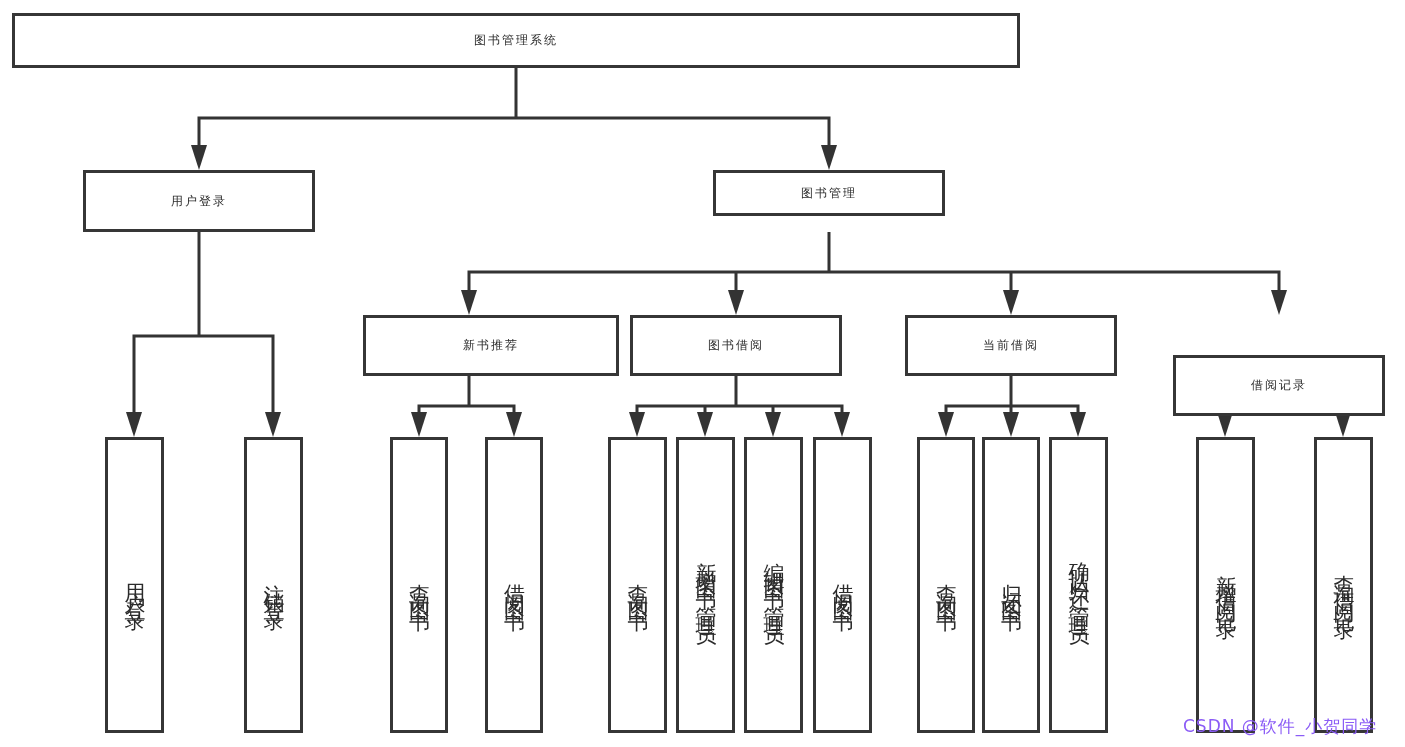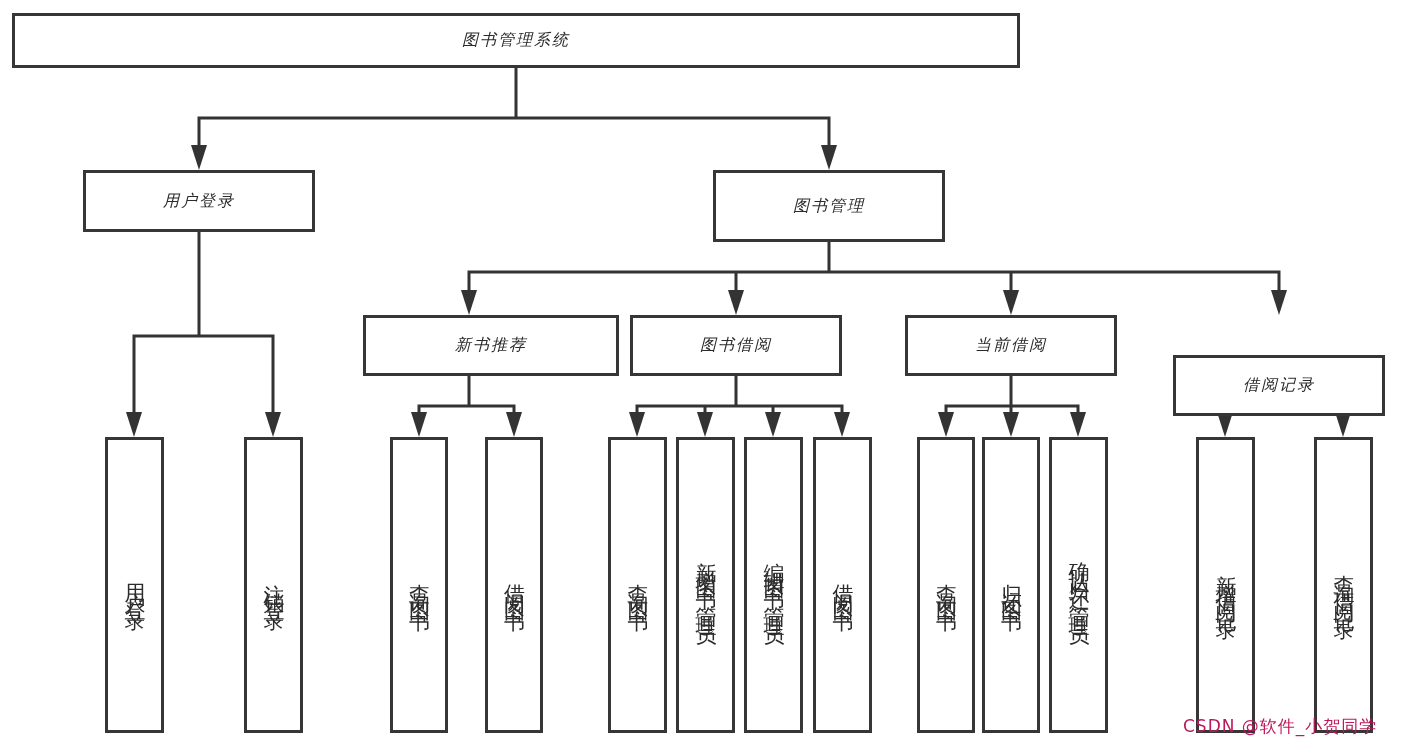--- a/index.html
+++ b/index.html
@@ -20,39 +20,38 @@
     position: absolute;
     box-sizing: border-box;
     background: #ffffff;
     border: 3px solid #363636;
     display: flex;
     align-items: center;
     justify-content: center;
     color: #2b2b2b;
   }
   .hbox {
-    font-size: 16px;
+    font-size: 12px;
     letter-spacing: 2px;
     white-space: nowrap;
-    font-style: italic;
   }
   .vbox .vtext {
     writing-mode: vertical-rl;
     text-orientation: mixed;
     font-size: 21px;
     letter-spacing: 9px;
     line-height: 1;
     white-space: nowrap;
   }
   .watermark {
     position: absolute;
     left: 1183px;
     top: 715px;
     font-size: 17px;
-    color: #be185d;
+    color: #8b5cf6;
     letter-spacing: 1px;
     white-space: nowrap;
     z-index: 3;
   }
   .box { z-index: 1; }
 </style>
 </head>
 <body>
 
 <div class="canvas">
@@ -93,21 +92,21 @@
       <polygon points="1003,412 1019,412 1011,437"></polygon>
       <polygon points="1070,412 1086,412 1078,437"></polygon>
       <polygon points="1217,412 1233,412 1225,437"></polygon>
       <polygon points="1335,412 1351,412 1343,437"></polygon>
     </g>
   </svg>
 
   <div class="box hbox" style="left:12px;top:13px;width:1008px;height:55px;">图书管理系统</div>
 
   <div class="box hbox" style="left:83px;top:170px;width:232px;height:62px;">用户登录</div>
-  <div class="box hbox" style="left:713px;top:170px;width:232px;height:72px;">图书管理</div>
+  <div class="box hbox" style="left:713px;top:170px;width:232px;height:46px;">图书管理</div>
 
   <div class="box hbox" style="left:363px;top:315px;width:256px;height:61px;">新书推荐</div>
   <div class="box hbox" style="left:630px;top:315px;width:212px;height:61px;">图书借阅</div>
   <div class="box hbox" style="left:905px;top:315px;width:212px;height:61px;">当前借阅</div>
   <div class="box hbox" style="left:1173px;top:315px;width:212px;height:61px;margin-top:40px;">借阅记录</div>
 
   <div class="box vbox" style="left:105px;top:437px;width:59px;height:296px;">
     <span class="vtext">用户登录</span>
   </div>
   <div class="box vbox" style="left:244px;top:437px;width:59px;height:296px;">

